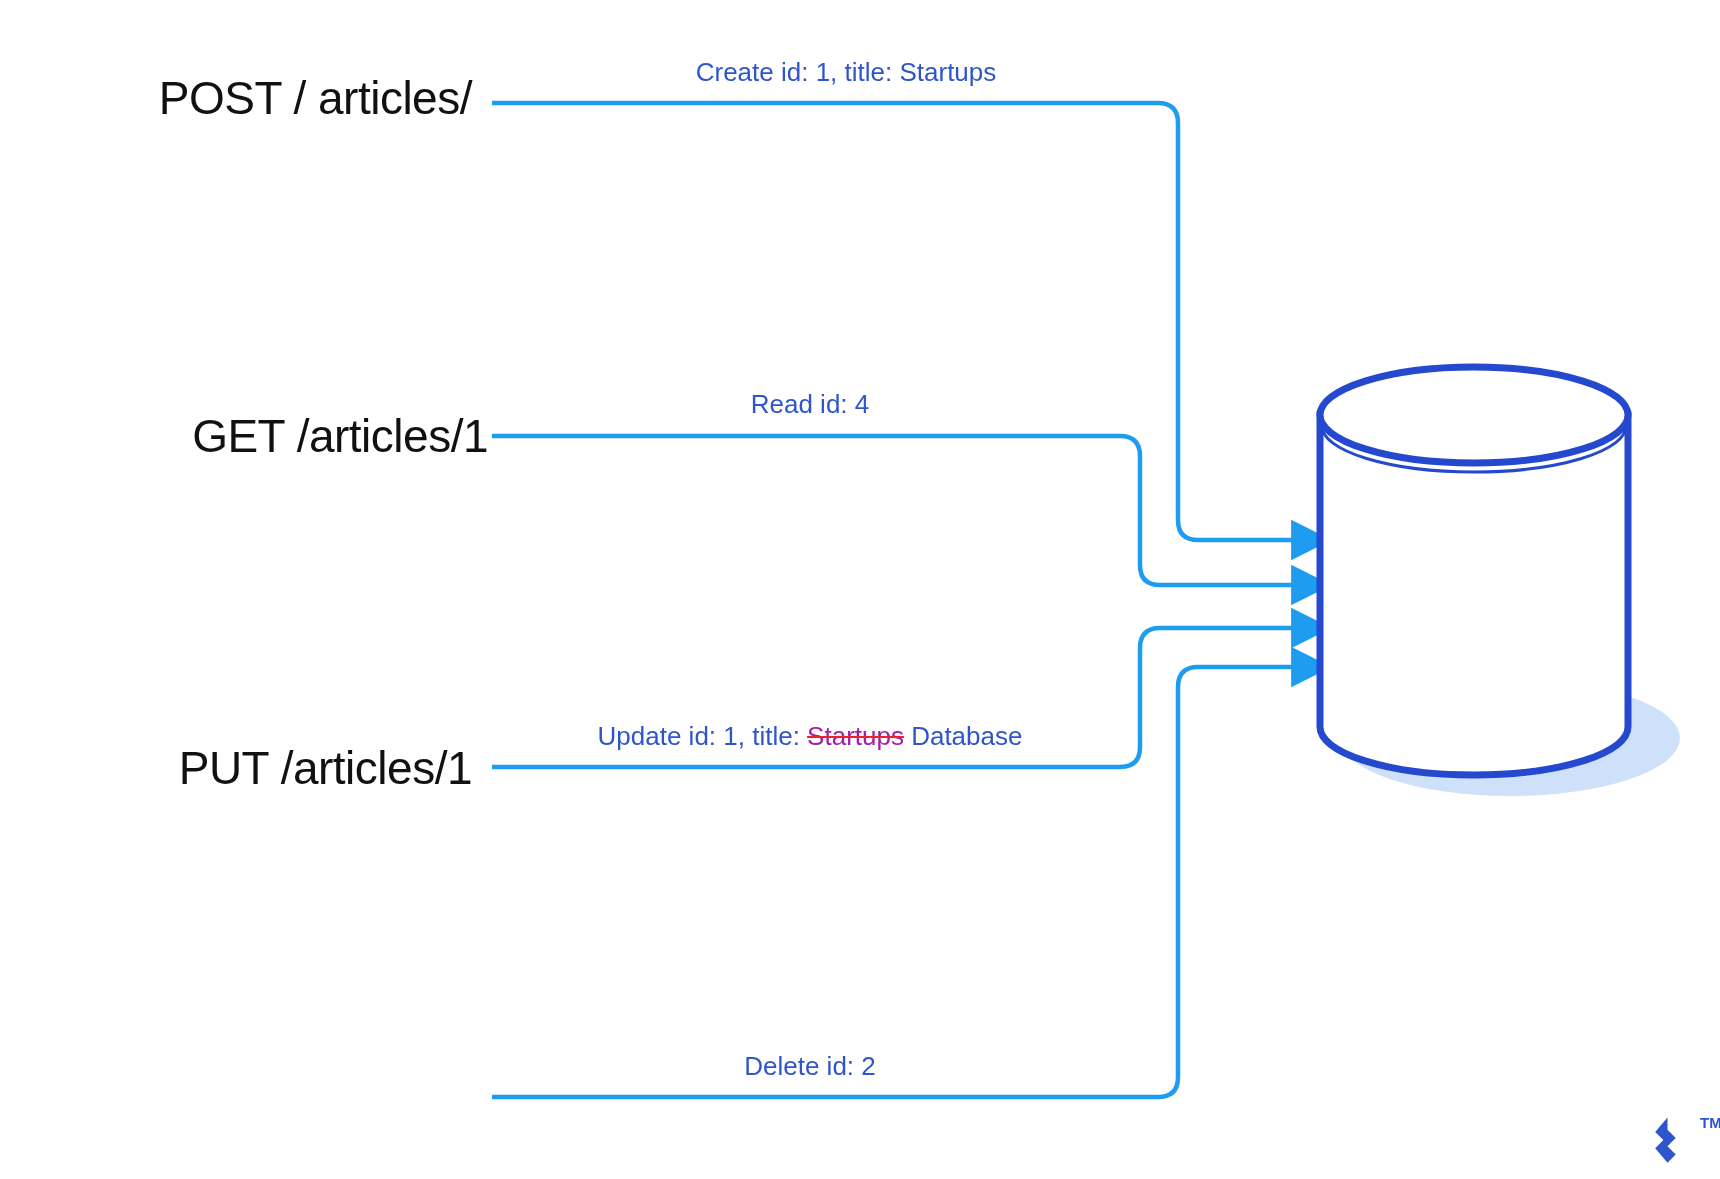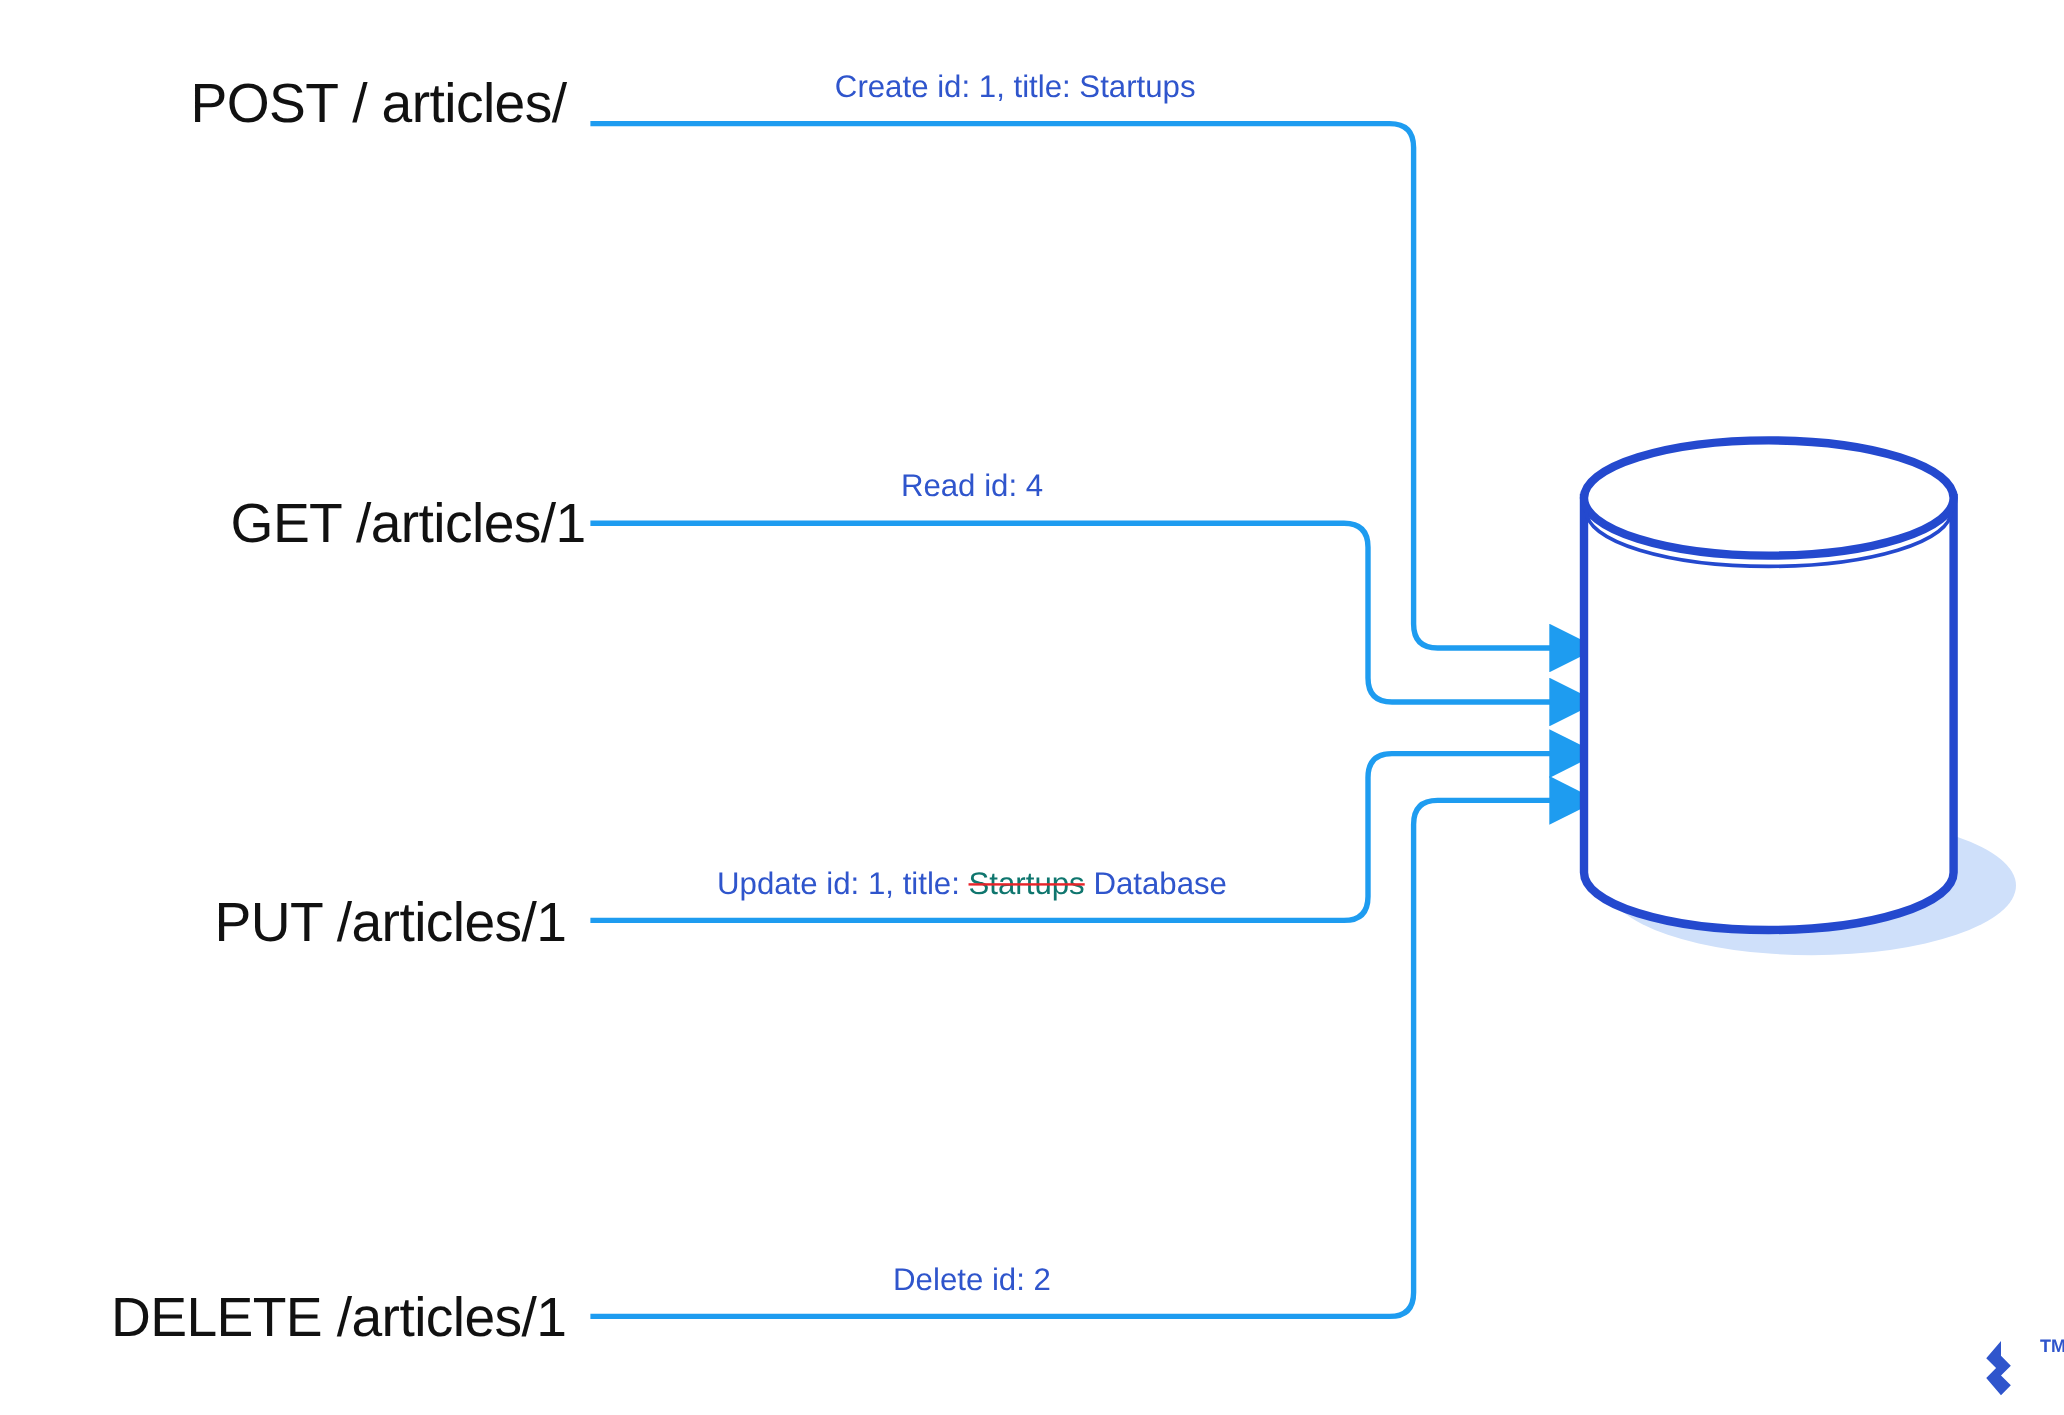--- a/index.html
+++ b/index.html
@@ -37,21 +37,21 @@
   .edge-label {
     position: absolute;
     font-family: "Liberation Sans", sans-serif;
     font-size: 26px;
     font-weight: 400;
     color: #2f55cc;
     white-space: nowrap;
     transform: translate(-50%, -100%);
   }
   .edge-label .strike {
-    color: #0f766e;
+    color: #a21caf;
     text-decoration: line-through;
     text-decoration-color: #e8242a;
     text-decoration-thickness: 2px;
   }
   .db-label {
     position: absolute;
     font-family: "Liberation Sans", sans-serif;
     font-size: 42px;
     font-weight: 400;
     color: #111111;
@@ -92,27 +92,26 @@
 
     <ellipse cx="1474" cy="415" rx="154" ry="48" fill="#ffffff" stroke="#2449ce" stroke-width="7"></ellipse>
 
     <path d="M1322,426 A152,46 0 0 0 1626,426" fill="none" stroke="#2449ce" stroke-width="3"></path>
 
     <g transform="translate(1652,1118) scale(1.25)">
       <path d="M20,2 L8,16 L16,24 L8,32 L20,46 L28,38 L20,30 L28,22 L20,14 Z" fill="#2f55cc" transform="translate(-4,-2) scale(0.82)"></path>
     </g>
   </svg>
 
-  <div class="endpoint-label" style="left:472px; top:86px;">POST / articles/</div>
+  <div class="endpoint-label" style="left:472px; top:98px;">POST / articles/</div>
 
   <div class="endpoint-label" style="left:472px; top:436px;margin-left:16px;">GET /articles/1</div>
 
   <div class="endpoint-label" style="left:472px; top:768px;text-align:center;">PUT /articles/1</div>
 
-  <div class="endpoint-label" style="left:472px; top:1097px;">DELETE /articles/1</div>
 
   <div class="edge-label" style="left:810px; top:88px;margin-left:36px;"><span>Create id: 1, title: Startups</span></div>
 
   <div class="edge-label" style="left:810px; top:420px;"><span>Read id: 4</span></div>
 
   <div class="edge-label" style="left:810px; top:752px;"><span>Update id: 1, title: </span><span class="strike">Startups</span><span> Database</span></div>
 
   <div class="edge-label" style="left:810px; top:1082px;"><span>Delete id: 2</span></div>
 
 

